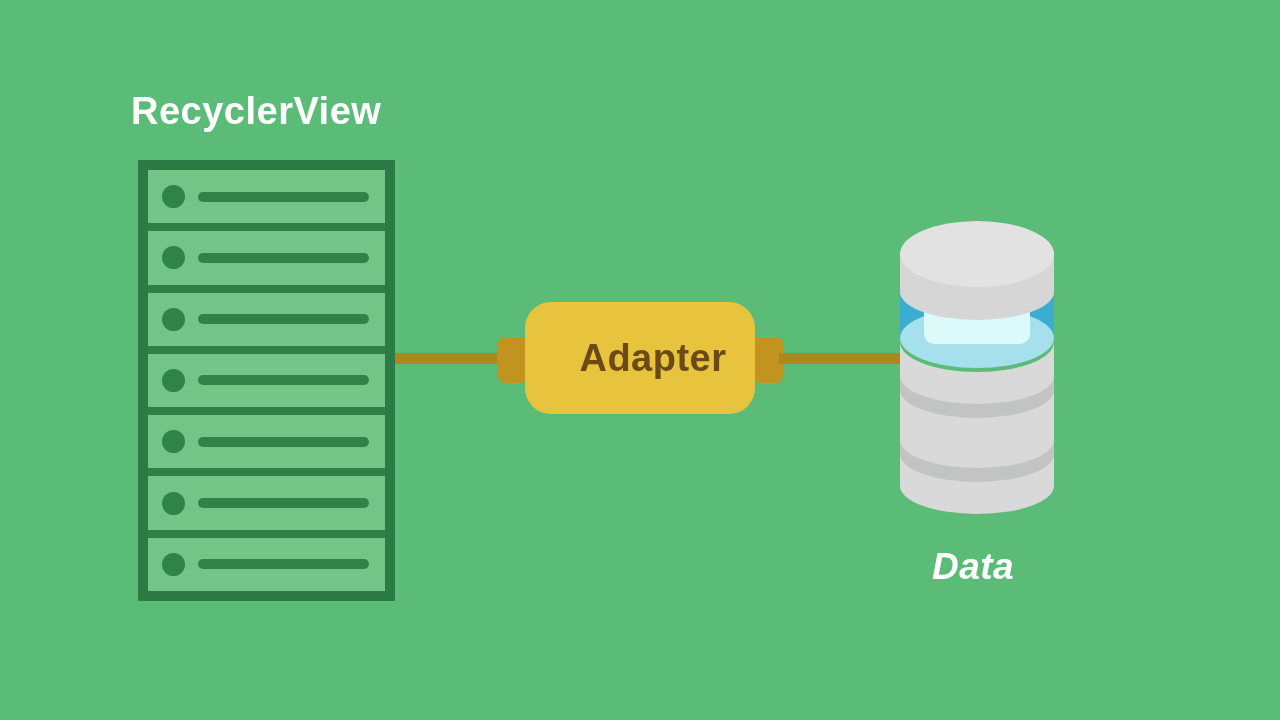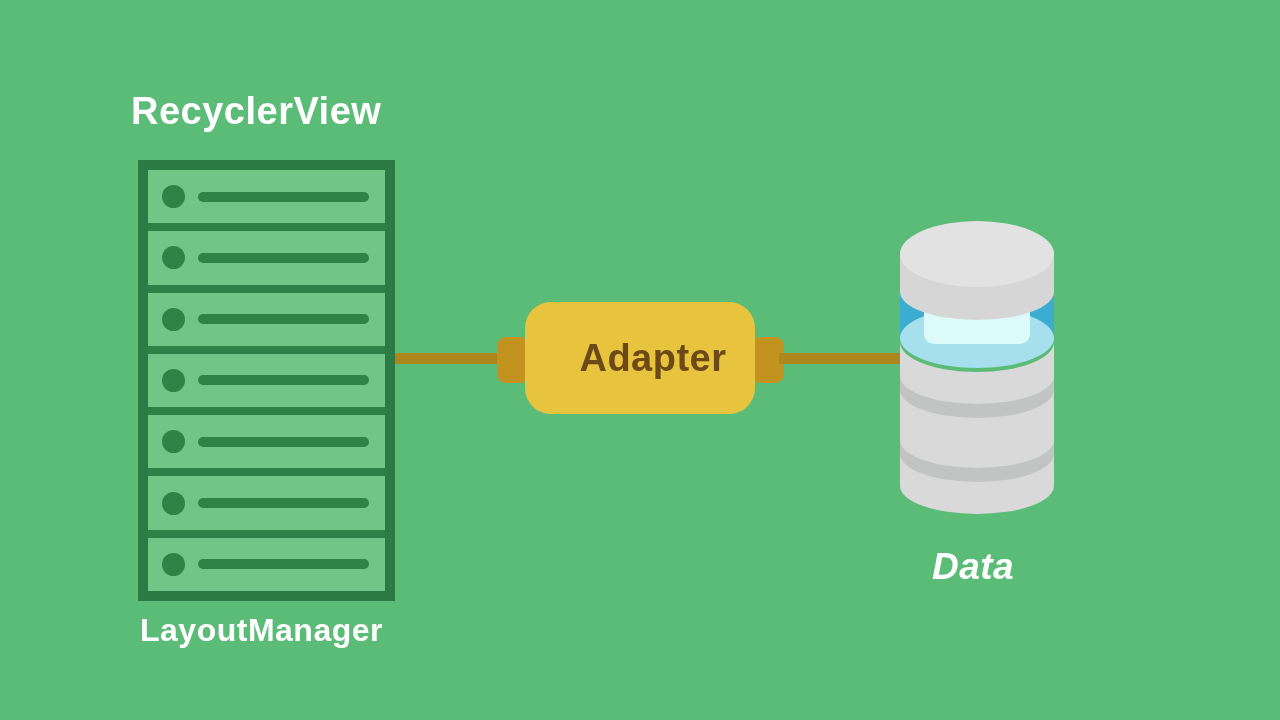--- a/index.html
+++ b/index.html
@@ -135,21 +135,20 @@
   </div>
 
   <div class="row-divider"></div>
 
   <div class="list-row">
     <span class="row-dot"></span>
     <span class="row-line"></span>
   </div>
 </div>
 
-  <div class="label label-layoutmanager">LayoutManager</div>
 
   <div class="connector connector-left"></div>
   <div class="plug plug-left"></div>
 
   <div class="adapter-box">
     <span class="adapter-label">Adapter</span>
   </div>
 
   <div class="plug plug-right"></div>
   <div class="connector connector-right"></div>

